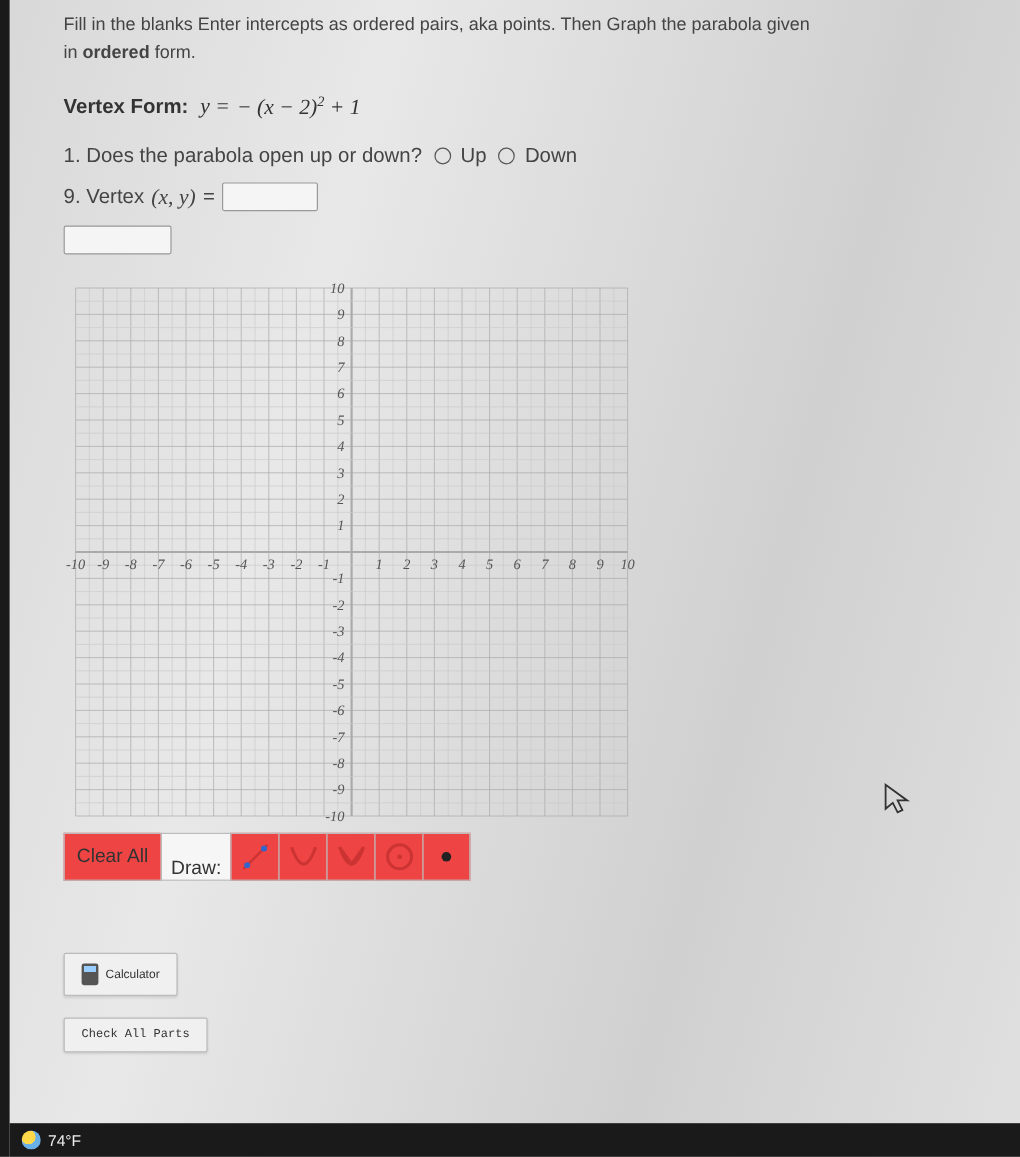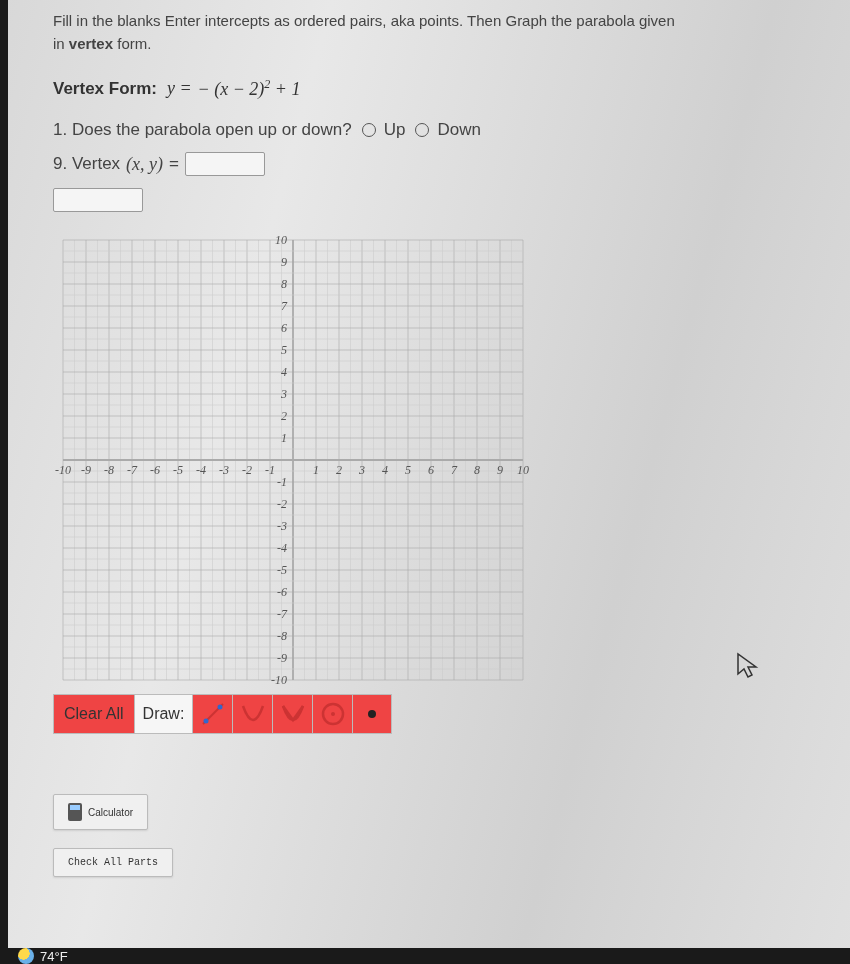--- a/index.html
+++ b/index.html
@@ -65,21 +65,21 @@
     background: #ef4444;
     height: 40px;
     display: flex;
     align-items: center;
     justify-content: center;
     font-size: 16px;
     color: #333;
     cursor: pointer;
   }
   .clear-btn { padding: 0 10px; border-right: none; }
-  .draw-label { border:1px solid #bbb; border-right:none; background:#f6f6f6; height:40px; display:flex; align-items:center; padding:0 8px; font-size:16px;}
+  .draw-label { border:1px solid #bbb; border-right:none; background:#f6f6f6; height:40px; display:flex; align-items:flex-end; padding:0 8px; font-size:16px;}
   .tool-btn { width: 40px; border-right: none; }
   .tool-btn:last-child { border-right: 1px solid #bbb; }
   .calc-btn, .check-btn {
     border: 1px solid #bbb;
     background: #f0f0f0;
     padding: 8px 14px;
     font-size: 10px;
     color: #333;
     display: inline-flex;
     align-items: center;
@@ -90,21 +90,21 @@
   }
   .calc-btn { margin-top: 60px; }
   .check-btn { margin-top: 18px; font-family: Liberation Mono, monospace; }
   .calc-icon {
     width: 14px; height: 18px; background: #555; border-radius: 2px; position: relative;
   }
   .calc-icon::before { content:""; position:absolute; top:2px; left:2px; width:10px; height:5px; background:#9cf; }
   .footer-bar {
     position: absolute;
     bottom: 0; left: 0; right: 0;
-    height: 16px;
+    height: 28px;
     background: #1a1a1a;
     color: #eee;
     font-size: 13px;
     display: flex;
     align-items: center;
     padding-left: 10px;
     gap: 6px;
   }
   .weather-icon {
     width: 16px; height: 16px; background: radial-gradient(circle at 35% 35%, #ffd94a 40%, transparent 42%), #6ab0e8;
@@ -112,21 +112,21 @@
     position: relative;
   }
   .cursor-svg { position:absolute; top: 652px; left: 728px; }
 </style>
 </head>
 <body>
 
 <div class="content">
   <div class="instructions">
     <span>Fill in the blanks Enter intercepts as ordered pairs, aka points. Then Graph the parabola given</span><br>
-    <span>in </span><b>vertex</b><span> form.</span>
+    <span>in </span><b>ordered</b><span> form.</span>
   </div>
 
   <div class="vertex-form-row">
     <b>Vertex Form:</b>
     <span class="math">y =</span>
     <span class="math" style="position:relative;">
       <span>− (x − 2)</span><sup style="font-size:12px;">2</sup><span> + 1</span>
     </span>
   </div>
 

